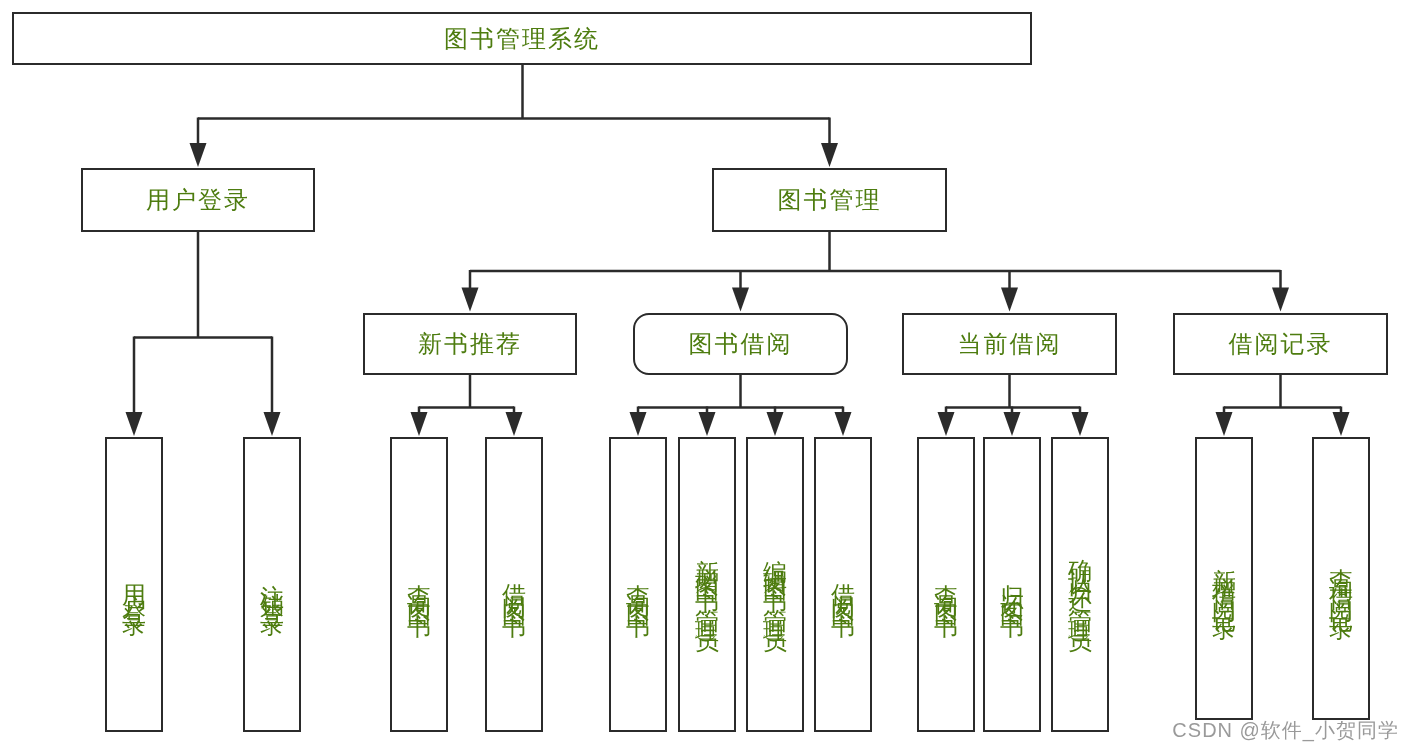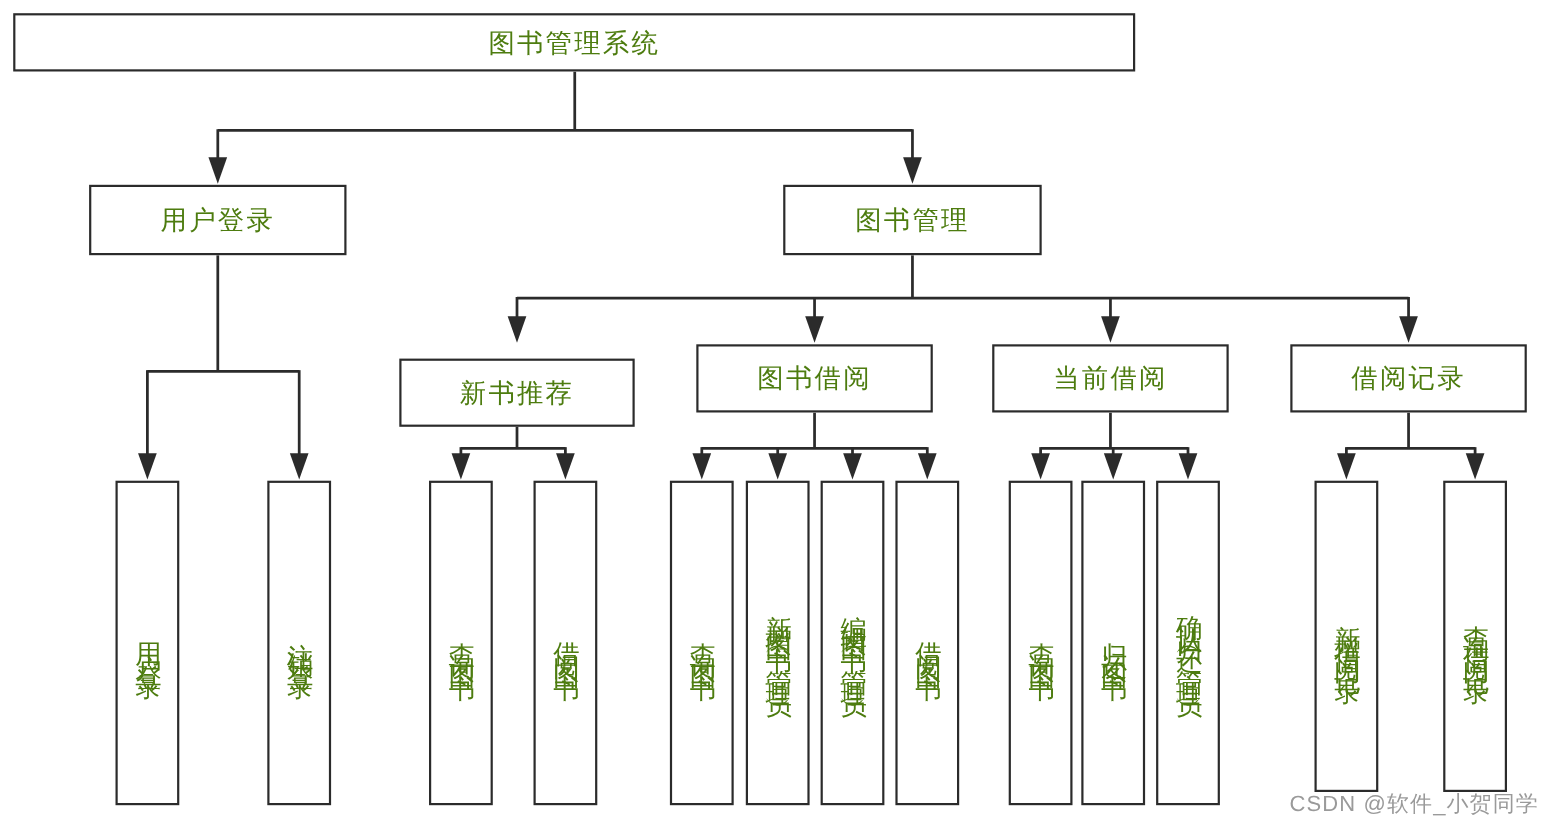--- a/index.html
+++ b/index.html
@@ -45,22 +45,22 @@
     writing-mode: vertical-rl;
     text-orientation: mixed;
     font-size: 24px;
     letter-spacing: 10px;
     line-height: 1;
   }
   
   .n-root   { left: 12px;   top: 12px;  width: 1020px; height: 53px; }
   .n-login  { left: 81px;   top: 168px; width: 234px;  height: 64px; }
   .n-mgmt   { left: 712px;  top: 168px; width: 235px;  height: 64px; }
-  .n-rec    { left: 363px;  top: 313px; width: 214px;  height: 62px; margin-top: 13px; }
-  .n-borrow { left: 633px;  top: 313px; width: 215px;  height: 62px; }
+  .n-rec    { left: 363px;  top: 313px; width: 214px;  height: 62px; }
+  .n-borrow { left: 633px;  top: 313px; width: 215px;  height: 62px; border-radius: 16px; }
   .n-cur    { left: 902px;  top: 313px; width: 215px;  height: 62px; text-align: center; }
   .n-log    { left: 1173px; top: 313px; width: 215px;  height: 62px; }
   
   .l-1a { left: 105px;  top: 437px; }
   .l-1b { left: 243px;  top: 437px; }
   .l-2a { left: 390px;  top: 437px; }
   .l-2b { left: 485px;  top: 437px; }
   .l-3a { left: 609px;  top: 437px; }
   .l-3b { left: 678px;  top: 437px; }
   .l-3c { left: 746px;  top: 437px; }

